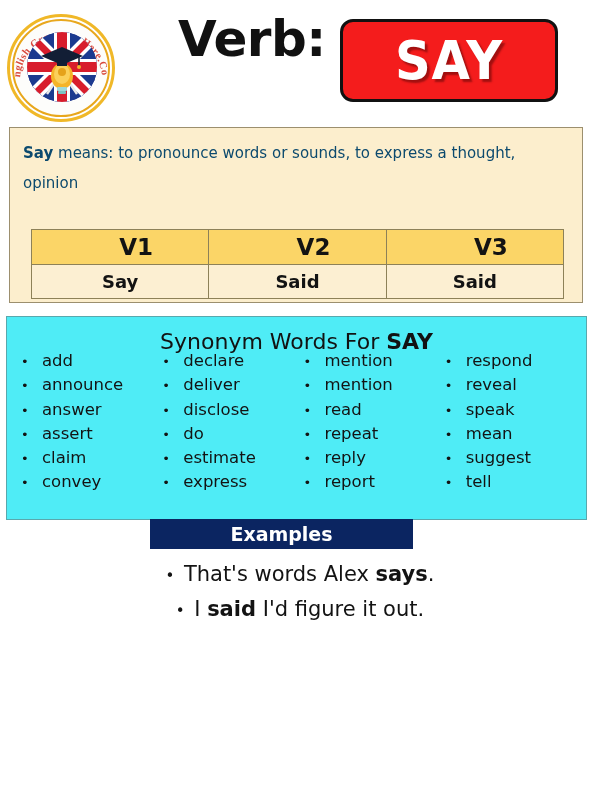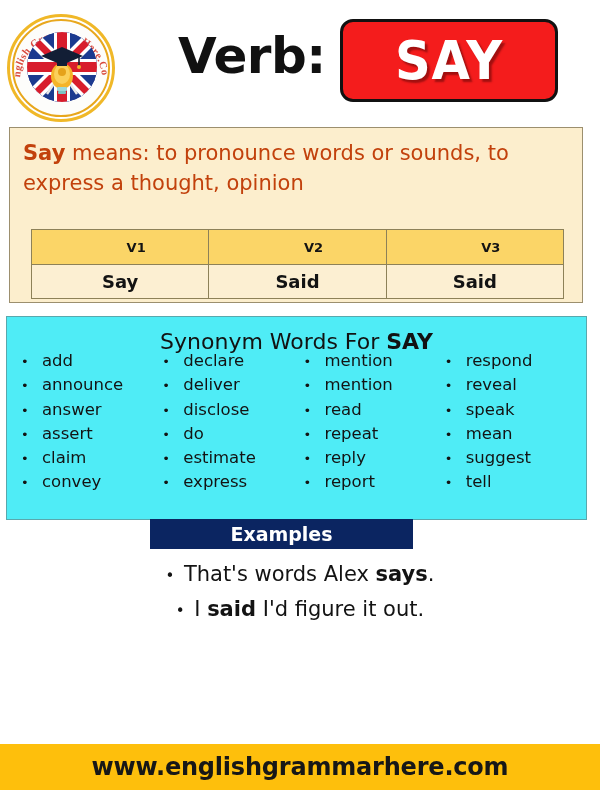--- a/index.html
+++ b/index.html
@@ -61,21 +61,21 @@
     left: 17px; top: 15px;
     width: 70px; height: 70px;
     border-radius: 50%;
     overflow: hidden;
     background: #27358e;
   }
   .flag-svg { display: block; width: 70px; height: 70px; }
 
   .verb-label {
     position: absolute;
-    left: 178px; top: 27px;
+    left: 178px; top: 10px;
     font-size: 50px;
     font-weight: bold;
     color: #111111;
     letter-spacing: -0.5px;
     font-family: "DejaVu Sans", sans-serif;
   }
 
   .word-box {
     position: absolute;
     left: 340px; top: 19px;
@@ -105,44 +105,44 @@
     position: absolute;
     left: 9px; top: 127px;
     width: 574px; height: 176px;
     background: #fceecd;
     border: 1px solid #9c8f6e;
   }
   .meaning-text {
     position: absolute;
     left: 13px; top: 10px;
     width: 550px;
-    font-size: 21px;
+    font-size: 15px;
     line-height: 30px;
-    color: #c2410c;
+    color: #0c4a6e;
     font-family: "DejaVu Sans", sans-serif;
   }
   .meaning-text b { font-weight: bold; }
 
   .vtable {
     position: absolute;
     left: 21px; top: 101px;
     width: 533px;
     border-collapse: collapse;
     table-layout: fixed;
   }
   .vtable th, .vtable td {
     border: 1px solid #8d8158;
     text-align: center;
     font-family: "DejaVu Sans", sans-serif;
     font-weight: bold;
     color: #131313;
   }
   .vtable th {
     background: #fbd567;
-    font-size: 13px;
+    font-size: 23px;
     height: 35px;
     padding-left: 32px;
   }
   .vtable td {
     background: #fcefd2;
     font-size: 18px;
     height: 34px;
   }
 
   
@@ -426,17 +426,14 @@
   </div>
 
   <div class="ex-header">
     <span class="ex-header-text">Examples</span>
   </div>
   <div class="ex-list" id="ex-list">
       <div class="ex-item"><span class="ex-bullet">•&nbsp;&nbsp;</span><span>That's words Alex </span><b>says</b><span>.</span></div>
       <div class="ex-item"><span class="ex-bullet">•&nbsp;&nbsp;</span><span>I </span><b>said</b><span> I'd figure it out.</span></div>
     </div>
 
-  <div class="footer">
-    <span class="footer-text">www.englishgrammarhere.com</span>
-  </div>
 
 </div>
 
 </body></html>

